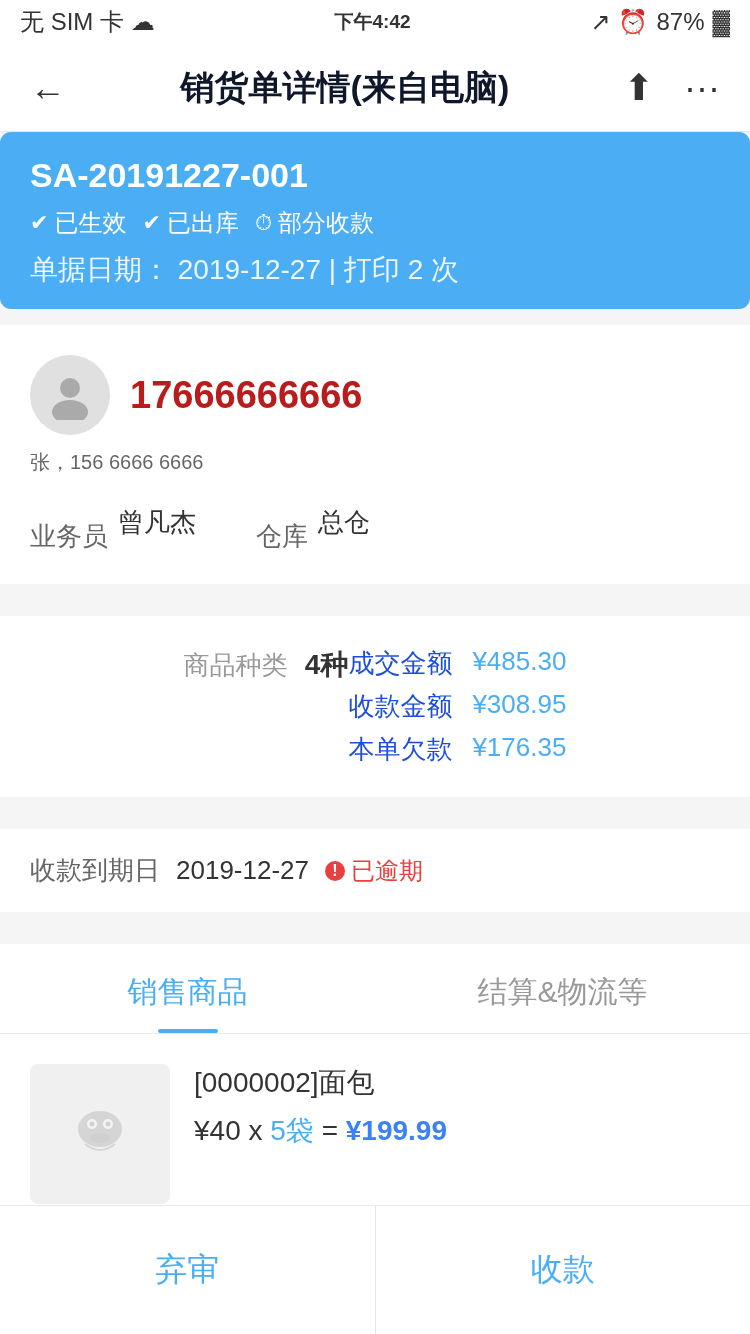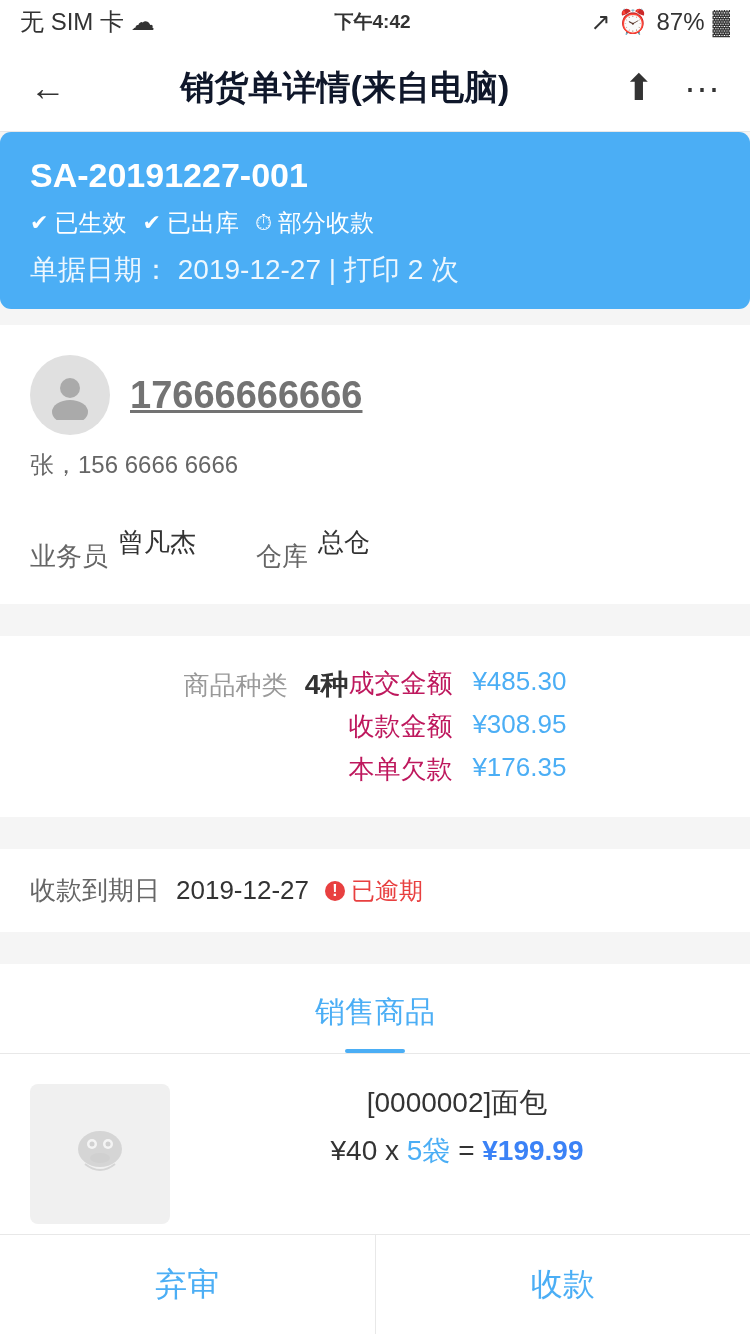--- a/index.html
+++ b/index.html
@@ -97,27 +97,26 @@
       background: #e0e0e0;
       display: flex;
       align-items: center;
       justify-content: center;
       flex-shrink: 0;
     }
     .avatar svg { width: 50px; height: 50px; }
     .customer-name {
       font-size: 38px;
       font-weight: 600;
-      color: #737373;
-      text-decoration: underline;
+      color: #b91c1c;
     }
     .customer-sub {
-      font-size: 24px;
+      font-size: 20px;
       color: #666;
-      margin-bottom: 30px;
+      margin-bottom: 15px;
     }
     .customer-meta {
       display: flex;
       align-items: center;
       gap: 60px;
     }
     .meta-item {
       display: flex;
       align-items: center;
       gap: 10px;
@@ -142,21 +141,21 @@
       display: flex;
       flex-direction: column;
       gap: 8px;
       align-items: flex-end;
     }
     .stat-row {
       display: flex;
       gap: 20px;
       font-size: 26px;
     }
-    .stat-name { color: #be185d; }
+    .stat-name { color: #1d4ed8; }
     .stat-amount { color: #4baef5; font-weight: 500; }
 
     
     .due-section {
       background: #fff;
       padding: 24px 30px;
       margin-top: 16px;
       display: flex;
       align-items: center;
       gap: 16px;
@@ -220,21 +219,20 @@
     
     .product-list {
       background: #fff;
     }
     .product-item {
       display: flex;
       align-items: flex-start;
       padding: 30px;
       gap: 24px;
       border-bottom: 1px solid #f0f0f0;
-      text-align: center;
     }
     .product-img {
       width: 140px;
       height: 140px;
       background: #f0f0f0;
       border-radius: 8px;
       flex-shrink: 0;
       display: flex;
       align-items: center;
       justify-content: center;
@@ -266,21 +264,21 @@
     }
     .product-price .qty { color: #4baef5; }
     .product-price .total { color: #3b82f6; font-weight: 600; }
 
     
     .bottom-bar {
       position: fixed;
       bottom: 0;
       left: 0;
       width: 750px;
-      height: 100px;
+      height: 129px;
       background: #fff;
       border-top: 1px solid #e8e8e8;
       display: flex;
     }
     .bottom-btn {
       flex: 1;
       display: flex;
       align-items: center;
       justify-content: center;
       font-size: 32px;
@@ -399,20 +397,23 @@
     <span>已逾期</span>
   </span>
 </div>
 
 <div class="divider"></div>
 
 <div class="tabs-section">
   <div class="tabs-header">
     <div class="tab-item active">
       <span>销售商品</span>
+    </div>
+    <div class="tab-item">
+      <span>结算&amp;物流等</span>
     </div>
   </div>
 
   <div class="product-list">
 
     <div class="product-item">
       <div class="product-img">
         <svg viewBox="0 0 80 80" fill="#999">
           <ellipse cx="40" cy="35" rx="22" ry="18"></ellipse>
           <circle cx="32" cy="30" r="5" fill="#fff"></circle>

